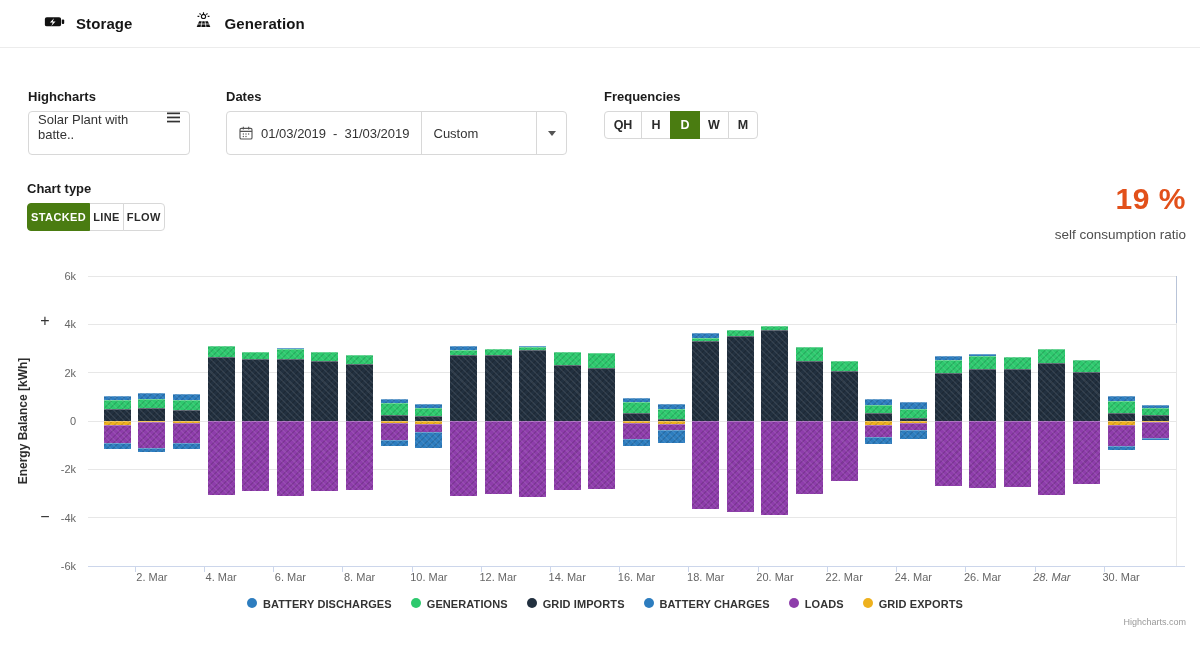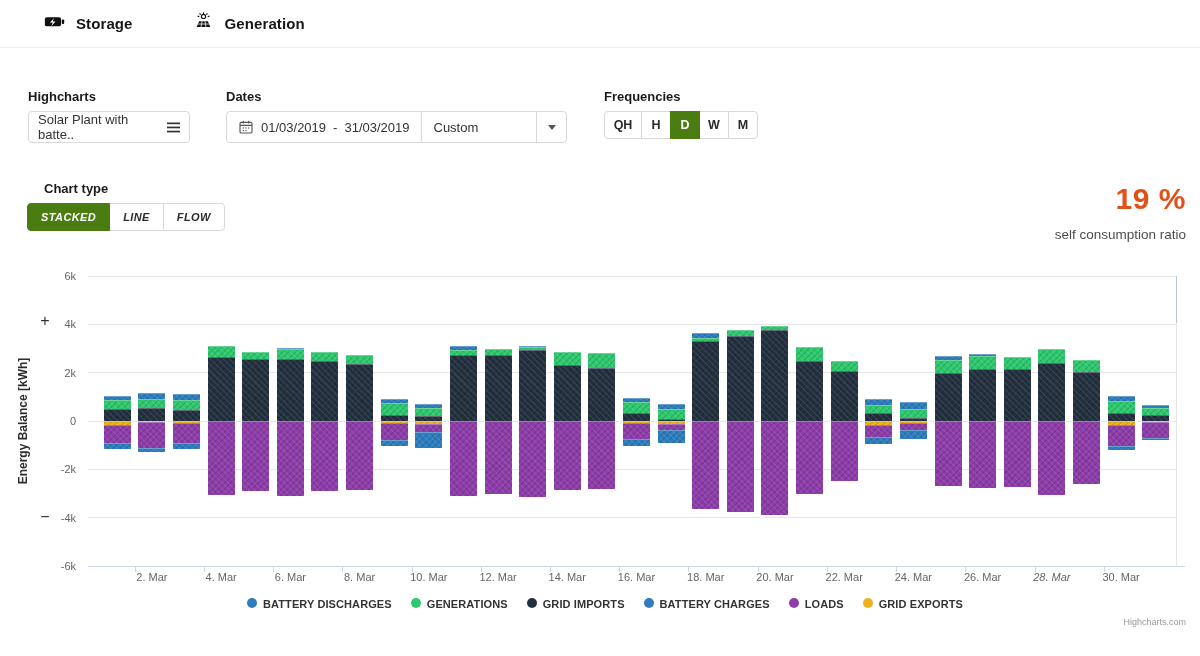--- a/index.html
+++ b/index.html
@@ -9,43 +9,43 @@
   
   .tabbar{position:absolute;top:0;left:0;width:1200px;height:48px;display:flex;align-items:stretch;
     padding-left:27px;box-sizing:border-box;border-bottom:1px solid #ececec;}
   .tab{display:flex;align-items:center;gap:11px;padding:0 17px;cursor:pointer;position:relative;}
   .tab .tlabel{font-size:15px;font-weight:bold;color:#161616;letter-spacing:.1px;}
   .tab.active::after{content:"";position:absolute;left:0;right:0;bottom:-1px;height:3px;background:#4a4a4a;}
   .tab + .tab{margin-left:26px;}
 
   
   .flabel{position:absolute;font-size:13px;font-weight:bold;color:#1b1b1b;}
-  .box{position:absolute;box-sizing:border-box;height:32px;border:1px solid #d8d8d8;border-radius:4px;
-    background:#fff;display:flex;align-items:center;font-size:13px;color:#333;}
+  .box{position:absolute;box-sizing:border-box;height:44px;border:1px solid #d8d8d8;border-radius:4px;
+    background:#fff;display:flex;font-size:13px;color:#333;}
   .loc-box{left:28px;top:111px;width:162px;padding:0 9px;justify-content:space-between;cursor:pointer;}
   .date-box{left:226px;top:111px;width:341px;padding:0;}
   .date-left{display:flex;align-items:center;gap:7px;padding:0 11px;height:100%;border-right:1px solid #d8d8d8;cursor:pointer;}
   .date-right{display:flex;align-items:center;flex:1;height:100%;cursor:pointer;}
   .date-right .sel-text{padding-left:12px;flex:1;}
   .vdiv{width:1px;height:100%;background:#d8d8d8;}
   .caret-cell{width:29px;display:flex;align-items:center;justify-content:center;height:100%;}
   .caret{width:0;height:0;border-left:4px solid transparent;border-right:4px solid transparent;border-top:5px solid #555;}
 
   .seg-group{position:absolute;display:flex;}
   .seg-btn{box-sizing:border-box;height:28px;border:1px solid #d8d8d8;background:#fff;display:flex;
     align-items:center;justify-content:center;font-size:13px;font-weight:bold;color:#2b2b2b;
     margin-left:-1px;cursor:pointer;}
   .seg-btn:first-child{margin-left:0;border-radius:4px 0 0 4px;}
   .seg-btn:last-child{border-radius:0 4px 4px 0;}
   .seg-btn.on{background:#4a7c11;border-color:#4a7c11;color:#fff;position:relative;z-index:1;}
   .freq-group{left:604px;top:111px;}
   .freq-group .seg-btn{width:30px;font-size:12.5px;}
   .freq-group .seg-btn.qh{width:38px;}
   .ct-group{left:27px;top:203px;}
-  .ct-group .seg-btn{font-size:11px;letter-spacing:.4px;padding:0 13px;font-style:italic;}
+  .ct-group .seg-btn{font-size:11px;letter-spacing:.4px;padding:0 3px;}
 
   
   .kpi-value{position:absolute;right:14px;top:182px;font-size:30px;font-weight:bold;color:#e2501a;letter-spacing:.5px;}
   .kpi-caption{position:absolute;right:14px;top:227px;font-size:13.5px;color:#4e4e4e;}
   .gridline{position:absolute;left:88px;width:1088px;height:1px;background:#e7e7e7;}
   .xaxis-line{position:absolute;left:88px;width:1097px;height:1px;background:#ccd6eb;}
   .ytick-label{position:absolute;left:30px;width:46px;text-align:right;font-size:11px;color:#666;}
   .xtick-label{position:absolute;width:64px;text-align:center;font-size:11px;color:#666;}
   .tickmark{position:absolute;width:1px;height:6px;background:#ccd6eb;}
   .yaxis-title{position:absolute;left:-122px;top:414px;width:290px;text-align:center;font-size:12px;
@@ -139,21 +139,21 @@
 
   <div class="flabel" style="left:604px;top:89px;">Frequencies</div>
   <div class="seg-group freq-group">
     <div class="seg-btn qh">QH</div>
     <div class="seg-btn">H</div>
     <div class="seg-btn on">D</div>
     <div class="seg-btn">W</div>
     <div class="seg-btn">M</div>
   </div>
 
-  <div class="flabel" style="left:44px;top:181px;">Chart type</div>
+  <div class="flabel" style="left:27px;top:181px;">Chart type</div>
   <div class="seg-group ct-group">
     <div class="seg-btn on">STACKED</div>
     <div class="seg-btn">LINE</div>
     <div class="seg-btn">FLOW</div>
   </div>
 
   <div class="kpi-value">19 %</div>
   <div class="kpi-caption">self consumption ratio</div>
 
   <div id="chart" style="position:absolute;left:0;top:0;width:1200px;height:656px;">

